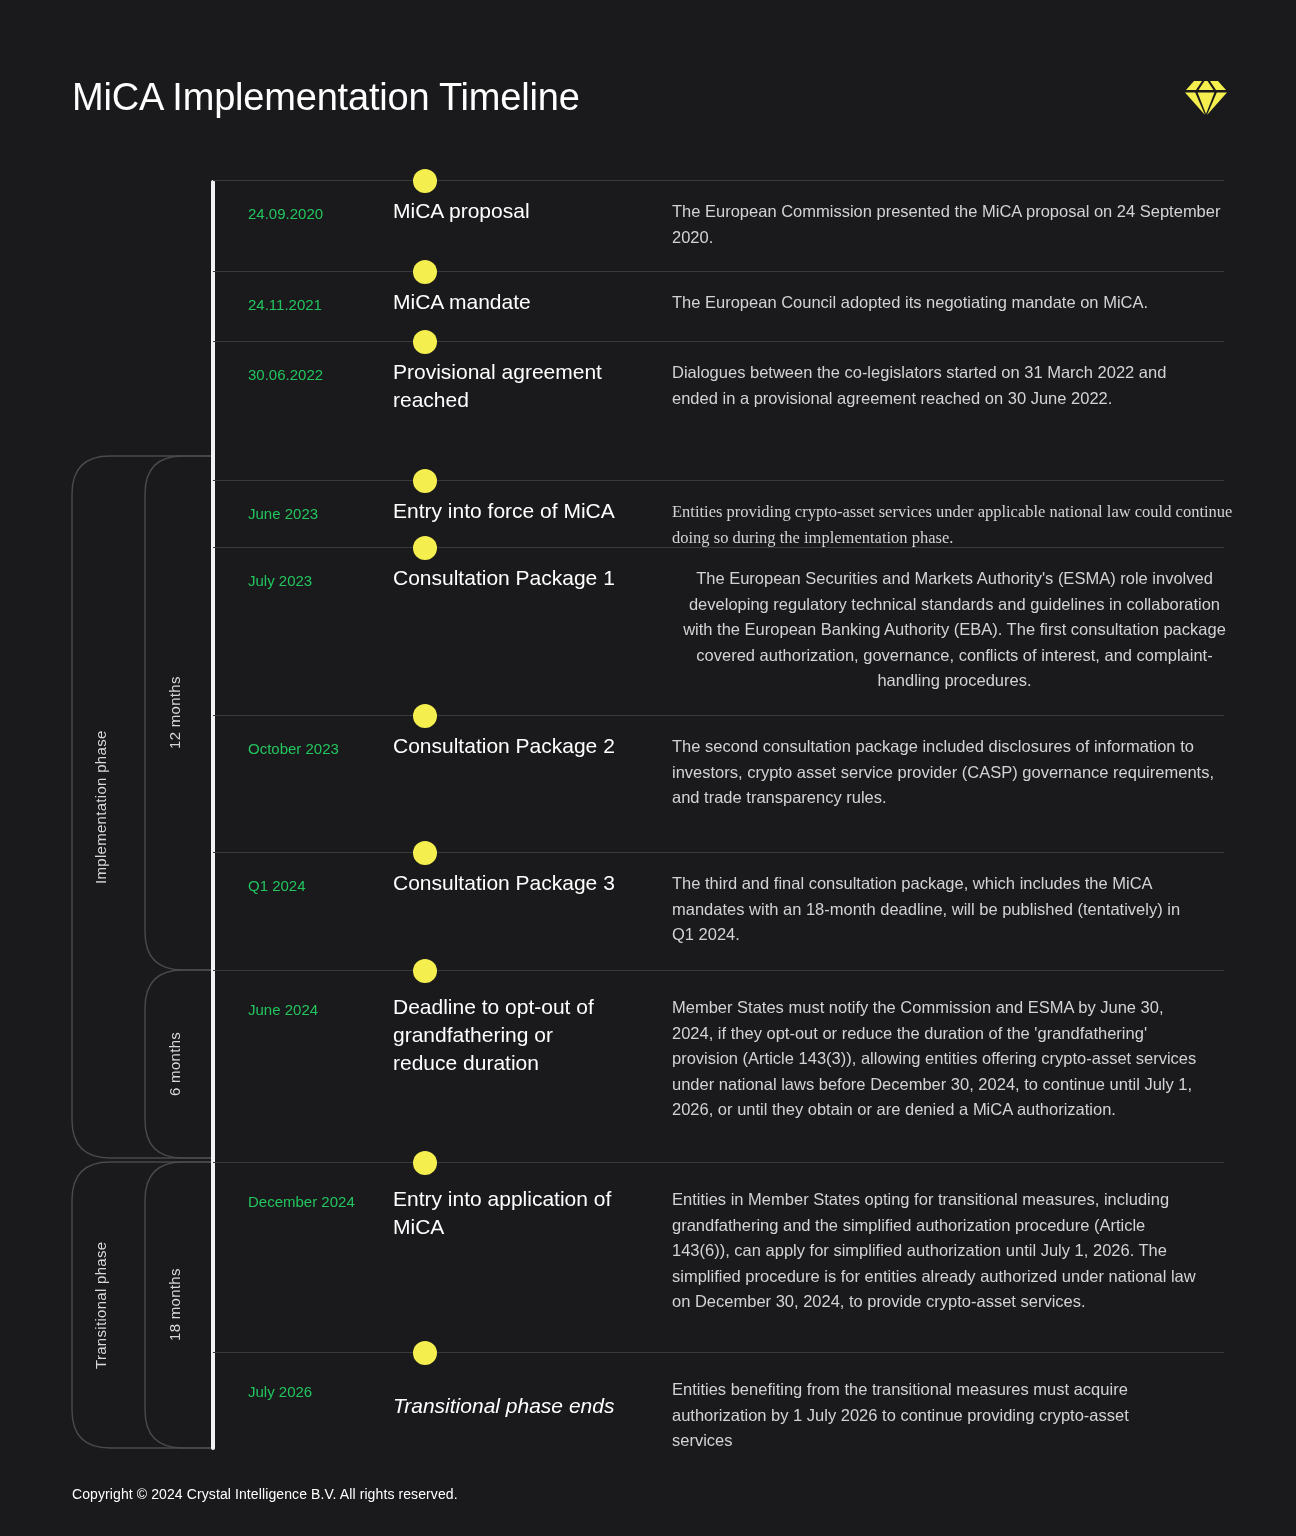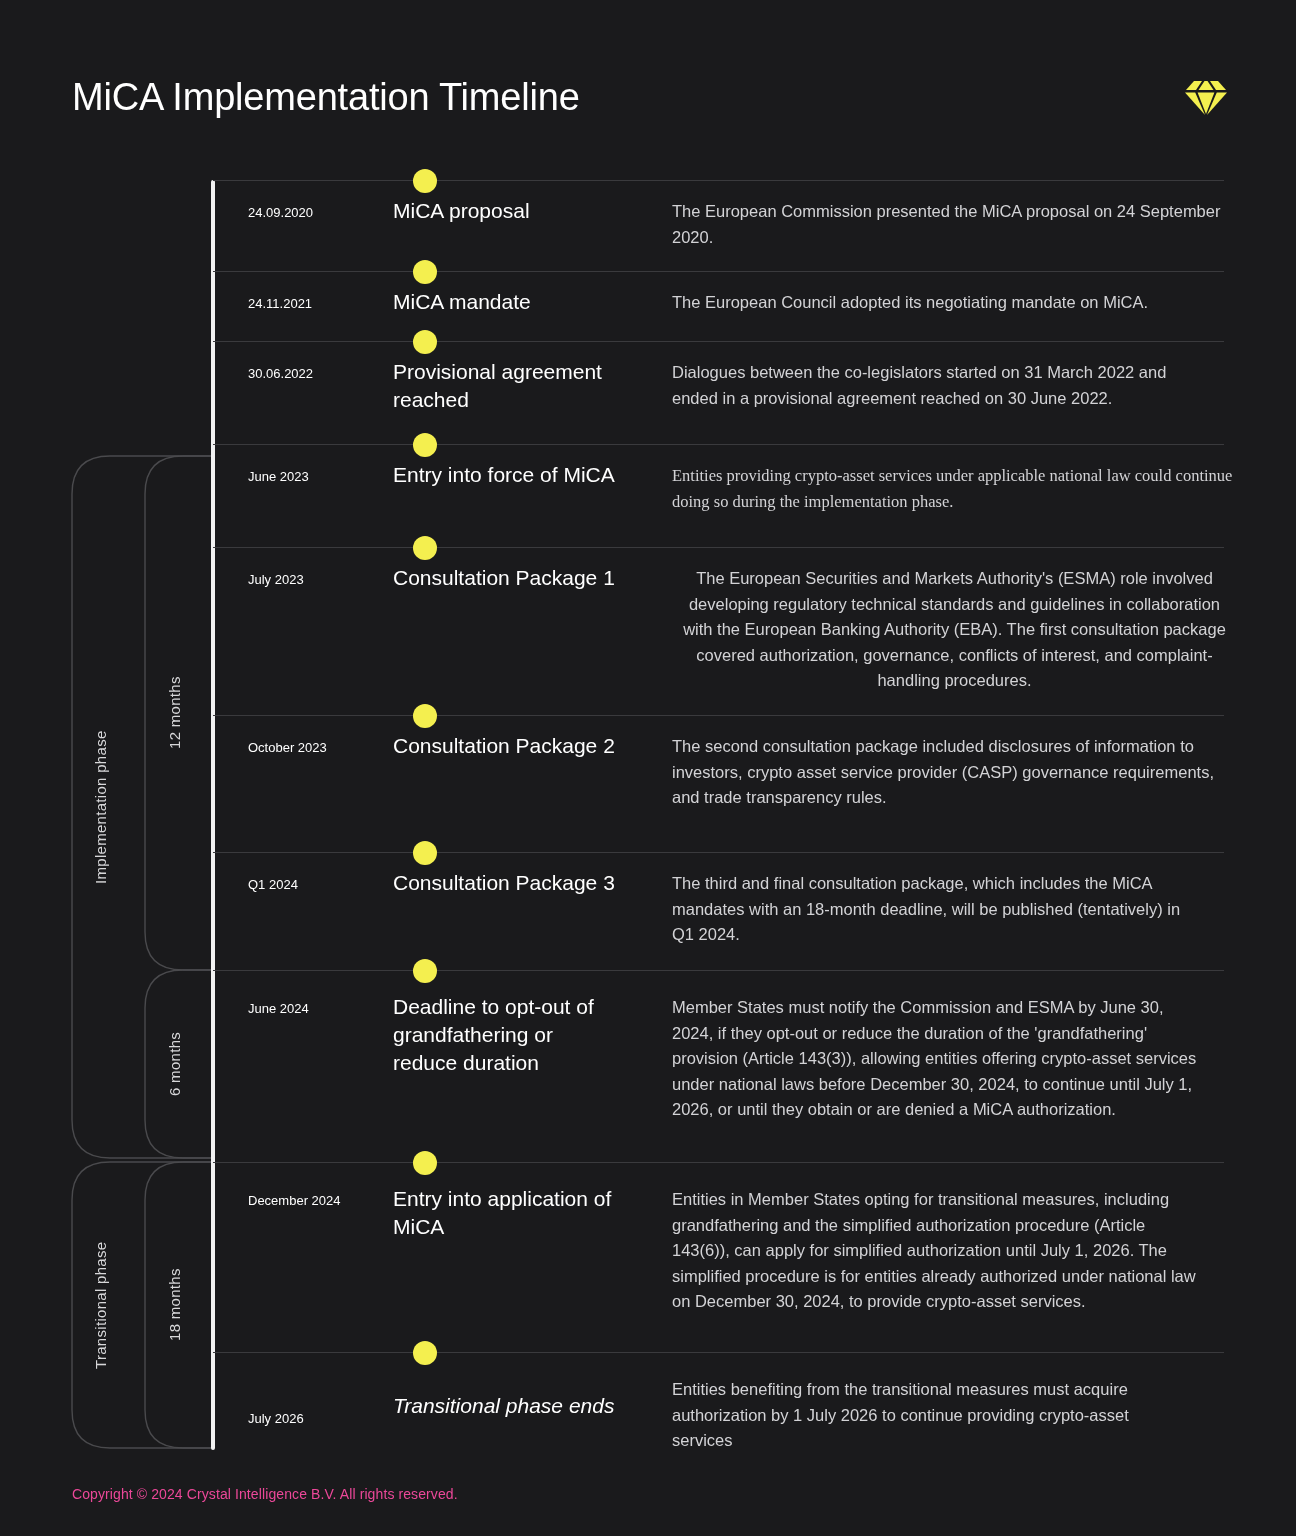--- a/index.html
+++ b/index.html
@@ -96,22 +96,22 @@
     left: 200px;
     width: 24px;
     height: 24px;
     border-radius: 50%;
     background: #f4ef4f;
   }
   .cell-date {
     position: absolute;
     left: 35px;
     top: 24px;
-    font-size: 13px;
-    color: #ffffff;
+    font-size: 15px;
+    color: #22c55e;
     white-space: nowrap;
   }
   .cell-title {
     position: absolute;
     left: 180px;
     top: 16px;
     width: 270px;
     font-size: 21px;
     line-height: 28px;
     color: #ffffff;
@@ -126,21 +126,21 @@
     line-height: 25.5px;
     color: #d3d3d6;
   }
 
   
   .footer {
     position: absolute;
     left: 72px;
     top: 1486px;
     font-size: 14px;
-    color: #ec4899;
+    color: #ffffff;
     letter-spacing: 0.1px;
   }
 </style>
 </head>
 <body>
 
 <div class="header">
   <h1 class="page-title">MiCA Implementation Timeline</h1>
   <div class="brand-logo">
     <svg viewBox="0 0 48 44" width="48" height="44" aria-hidden="true">
@@ -204,21 +204,21 @@
 
   <div class="row" style="top:341px; height:115px;">
     <div class="row-inner">
       <span class="dot" style="top:-12px;"></span>
       <div class="cell-date">30.06.2022</div>
       <div class="cell-title" style="width:245px;">Provisional agreement reached</div>
       <div class="cell-desc" style="width:535px;">Dialogues between the co-legislators started on 31 March 2022 and ended in a provisional agreement reached on 30 June 2022.</div>
     </div>
   </div>
 
-  <div class="row" style="top:444px; height:91px;">
+  <div class="row" style="top:480px; height:91px;">
     <div class="row-inner">
       <span class="dot" style="top:-12px;"></span>
       <div class="cell-date">June 2023</div>
       <div class="cell-title" style="width:285px;">Entry into force of MiCA</div>
       <div class="cell-desc" style="width:570px;font-family:Liberation Serif, serif;">Entities providing crypto-asset services under applicable national law could continue doing so during the implementation phase.</div>
     </div>
   </div>
 
   <div class="row" style="top:547px; height:168px;">
     <div class="row-inner">
@@ -261,21 +261,21 @@
       <span class="dot" style="top:-12px;"></span>
       <div class="cell-date" style="top:30px;">December 2024</div>
       <div class="cell-title" style="top:22px; width:230px;">Entry into application of MiCA</div>
       <div class="cell-desc" style="top:24px; width:524px;">Entities in Member States opting for transitional measures, including grandfathering and the simplified authorization procedure (Article 143(6)), can apply for simplified authorization until July 1, 2026. The simplified procedure is for entities already authorized under national law on December 30, 2024, to provide crypto-asset services.</div>
     </div>
   </div>
 
   <div class="row" style="top:1352px; height:96px;">
     <div class="row-inner">
       <span class="dot" style="top:-12px;"></span>
-      <div class="cell-date" style="top:30px;margin-top:28px;">July 2026</div>
+      <div class="cell-date" style="top:30px;">July 2026</div>
       <div class="cell-title" style="top:39px; width:270px;font-style:italic;">Transitional phase ends</div>
       <div class="cell-desc" style="top:24px; width:520px;">Entities benefiting from the transitional measures must acquire authorization by 1 July 2026 to continue providing crypto-asset services</div>
     </div>
   </div>
 
 </div>
 
 <div class="footer">Copyright © 2024 Crystal Intelligence B.V. All rights reserved.</div>
 
 </body></html>

